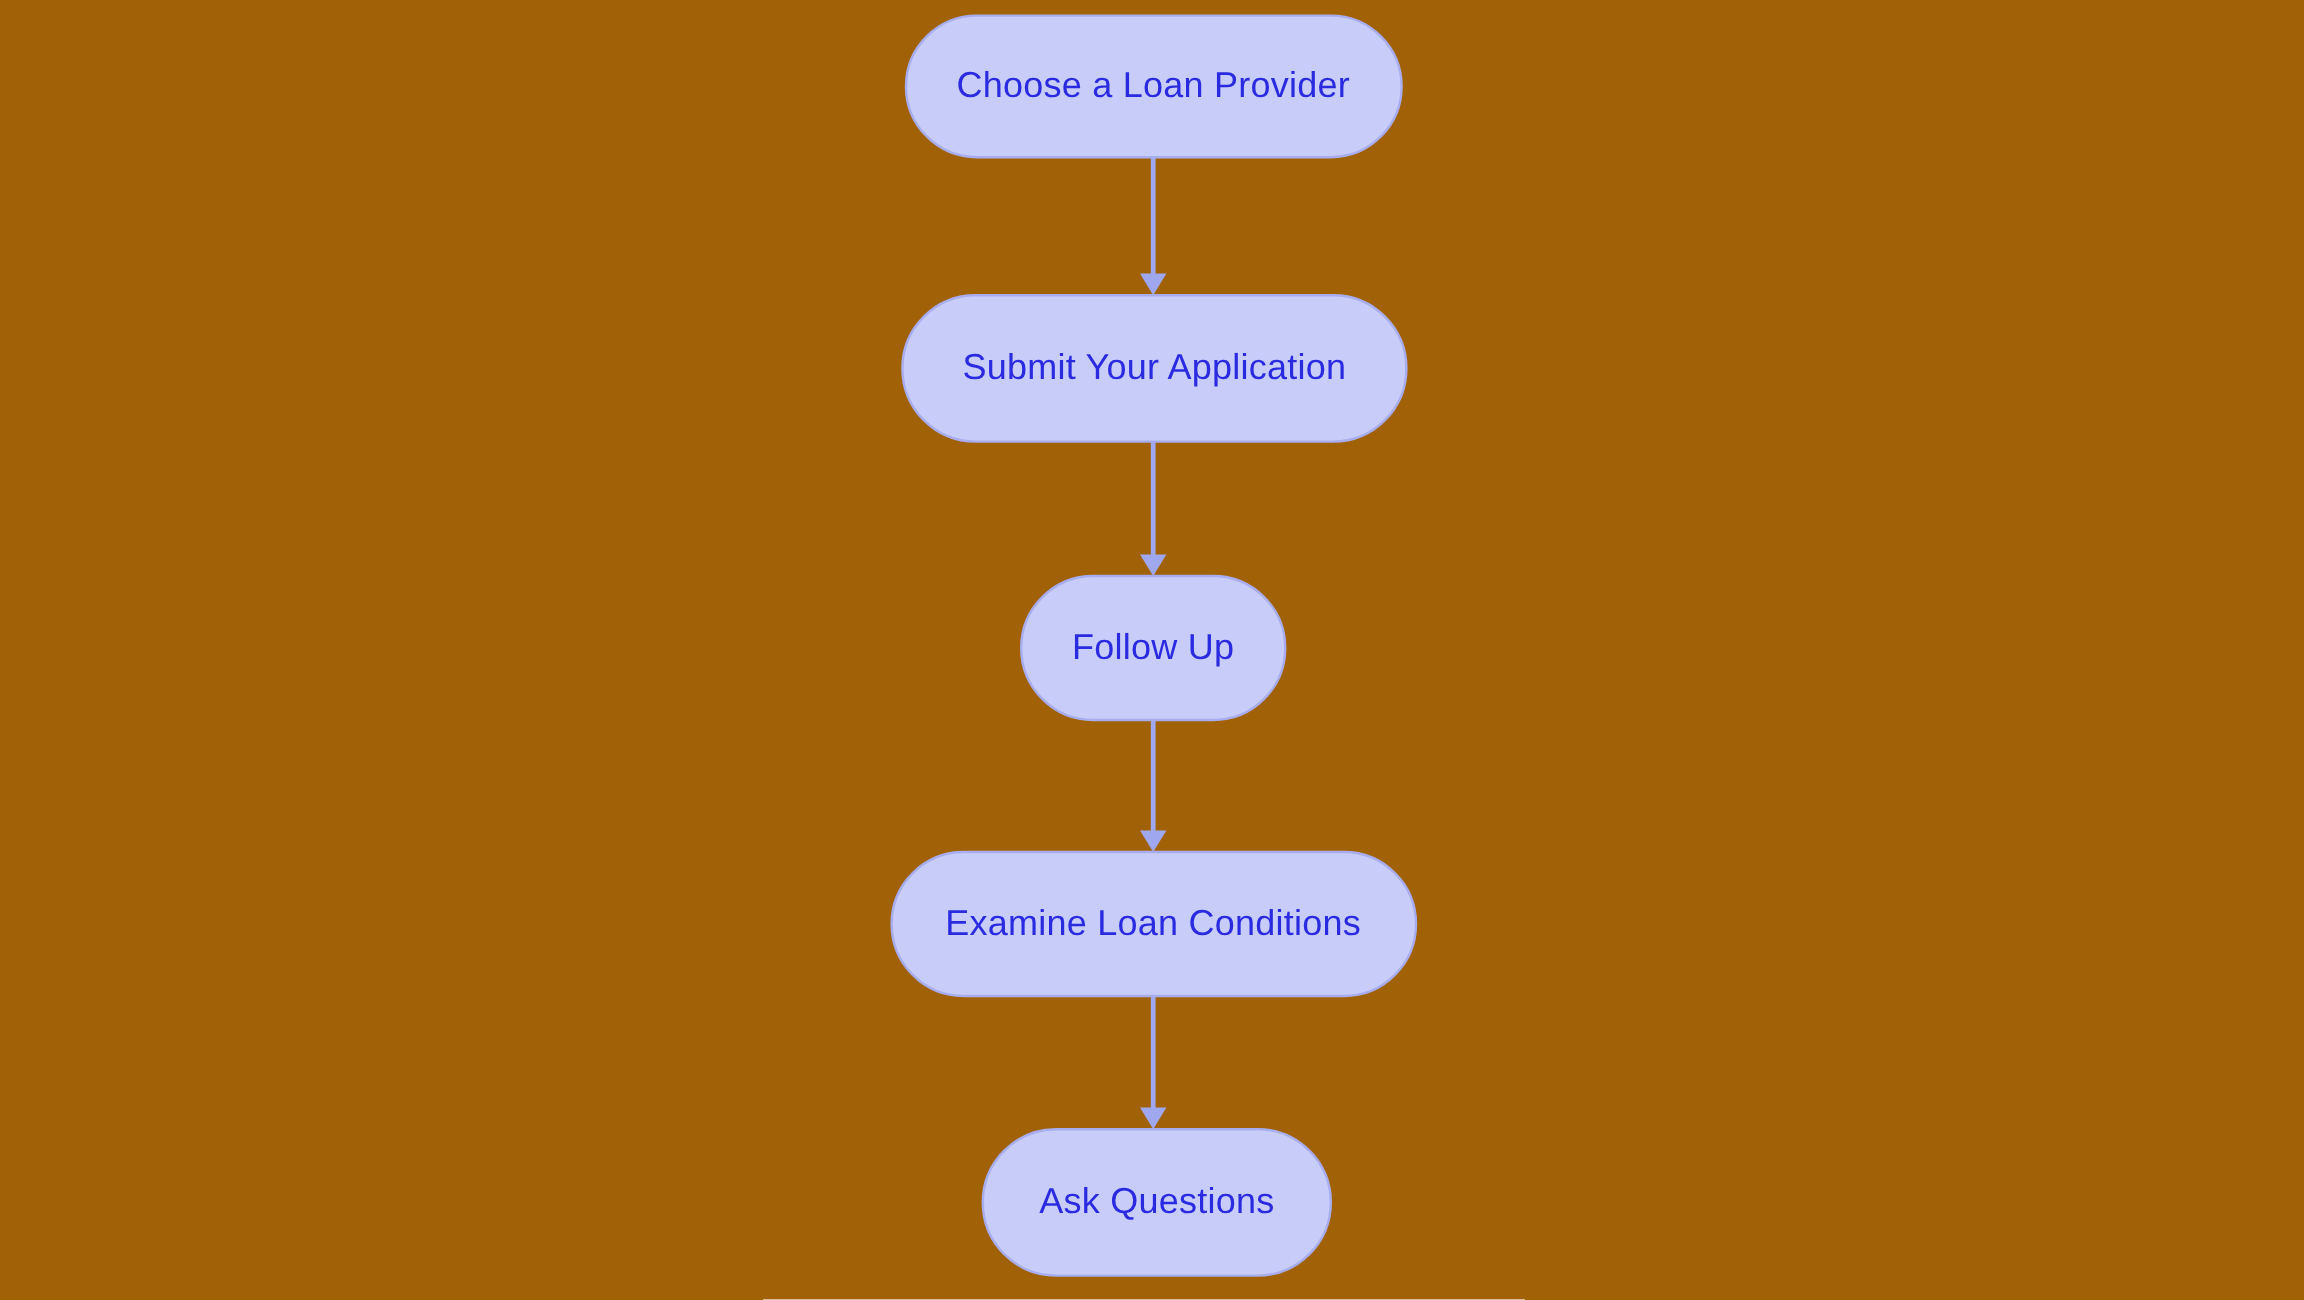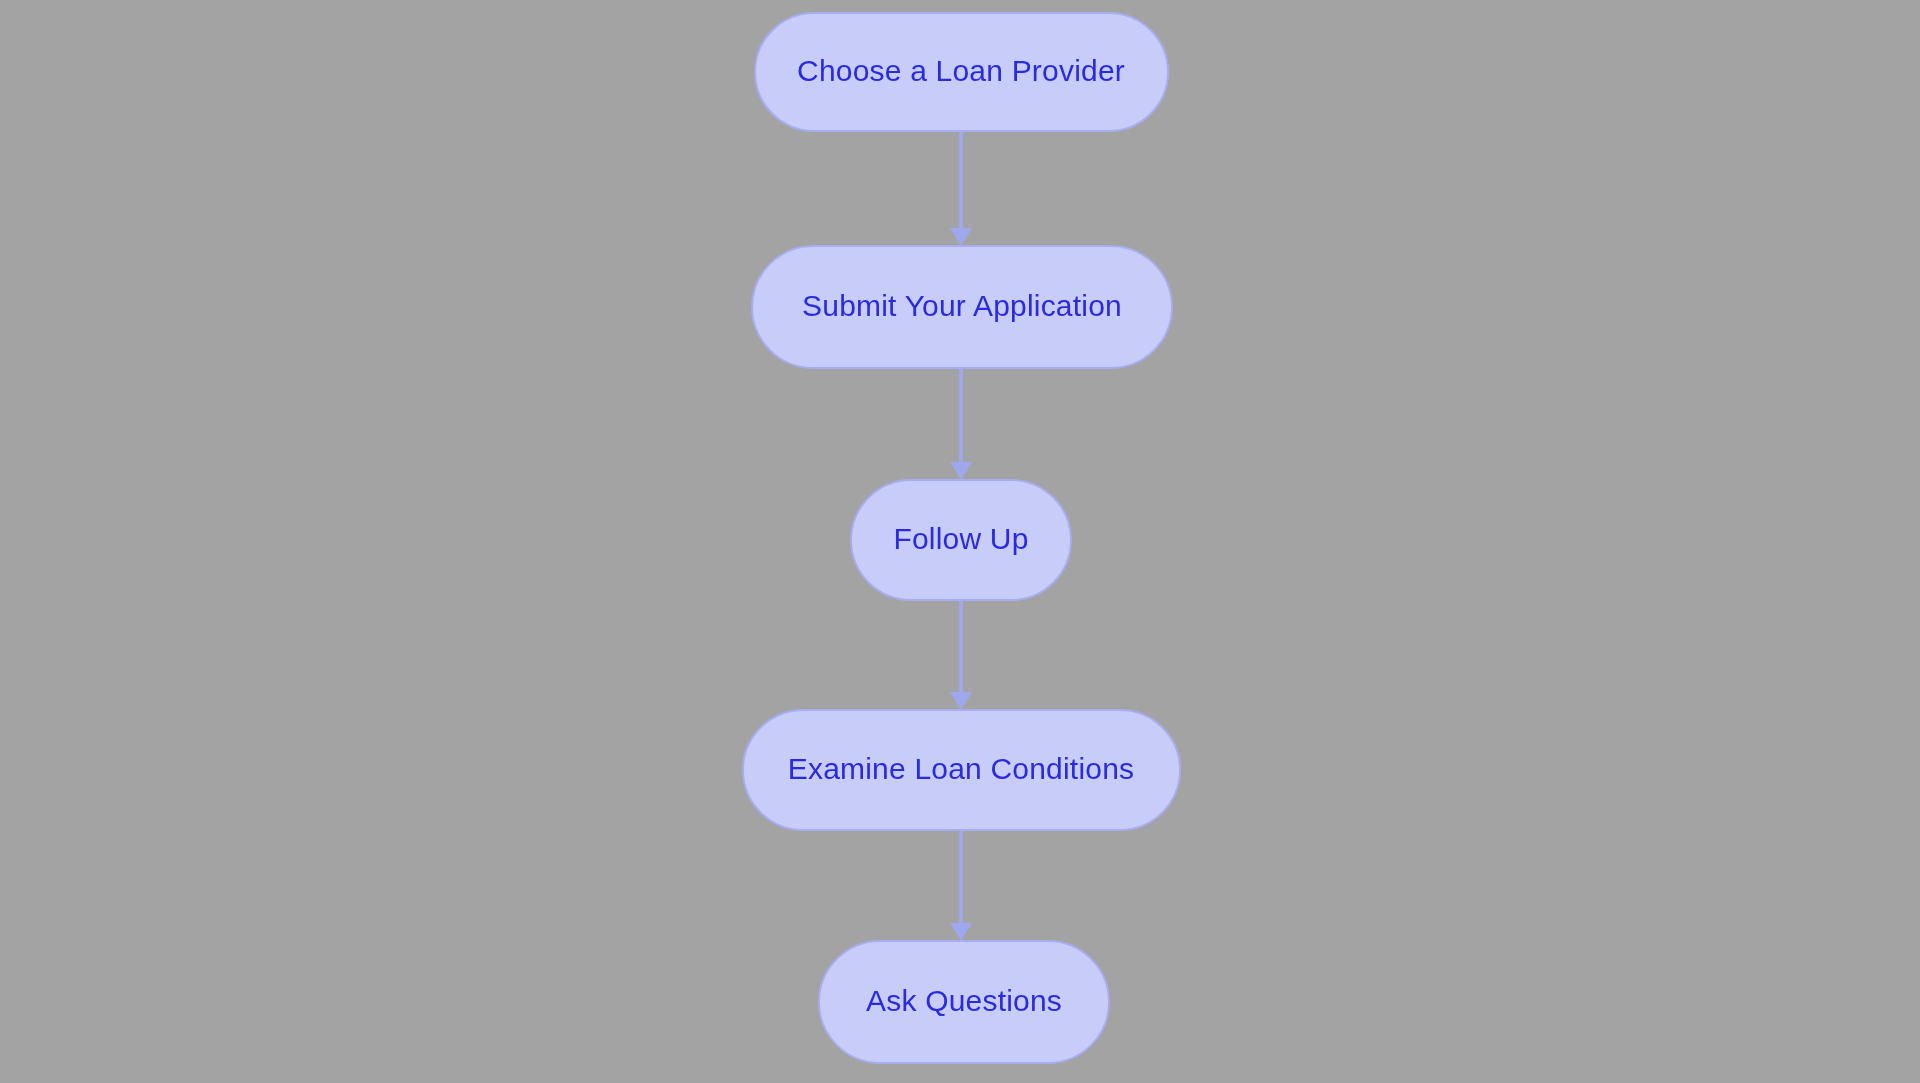--- a/index.html
+++ b/index.html
@@ -8,21 +8,21 @@
     padding: 0;
     background: #ffffff;
   }
   body {
     font-family: "Liberation Sans", sans-serif;
   }
   #canvas {
     position: relative;
     width: 1920px;
     height: 1083px;
-    background: #a3a3a3;
+    background: #a16207;
     overflow: hidden;
   }
   #flow-svg {
     position: absolute;
     top: 0;
     left: 0;
     width: 1920px;
     height: 1083px;
     display: block;
   }

